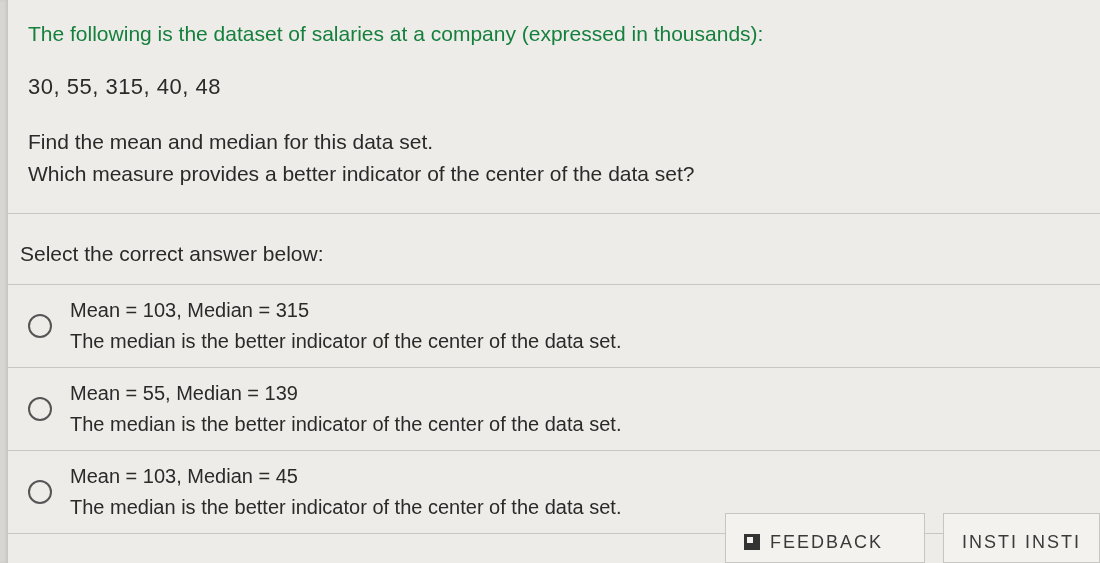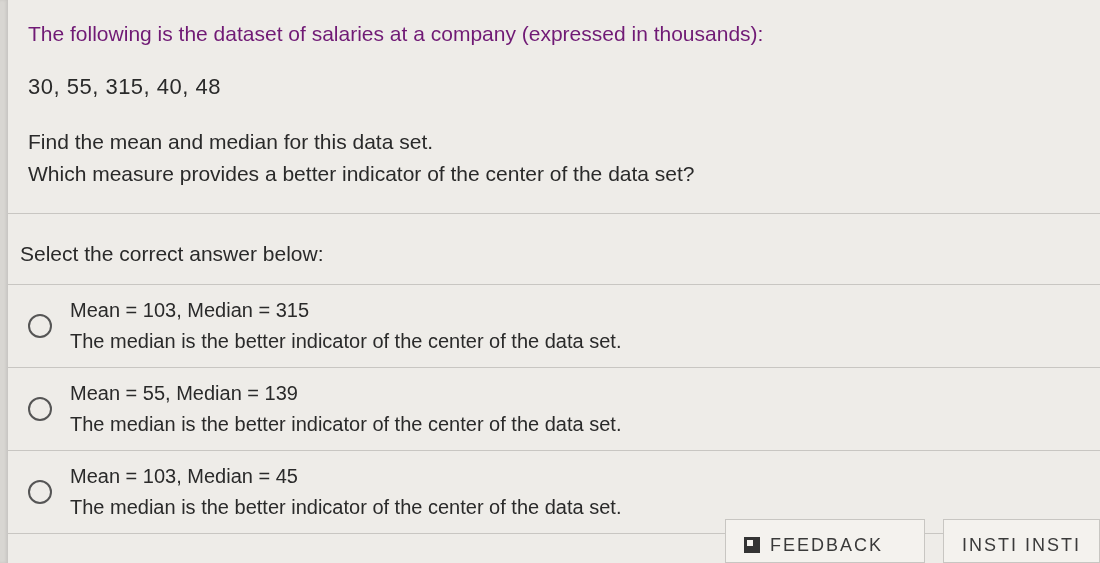--- a/index.html
+++ b/index.html
@@ -19,21 +19,21 @@
       background: #eeece8;
       width: 100%;
       height: 100%;
       position: relative;
     }
     .question-block {
       padding: 18px 28px 20px 28px;
     }
     .question-intro {
       font-size: 21px;
-      color: #701a75;
+      color: #15803d;
       line-height: 1.5;
       margin-bottom: 24px;
     }
     .dataset {
       font-size: 22px;
       color: #2a2a2a;
       margin-bottom: 26px;
       letter-spacing: 0.5px;
     }
     .question-task {
@@ -94,21 +94,21 @@
       background: #f4f2ee;
       border: 1px solid #c8c6c2;
       padding: 10px 18px 2px 18px;
       font-size: 18px;
       letter-spacing: 2px;
       color: #3a3a3a;
       display: flex;
       align-items: center;
       gap: 10px;
       cursor: pointer;
-      height: 44px;
+      height: 50px;
       overflow: hidden;
     }
     .btn-feedback {
       min-width: 200px;
     }
     .btn-more {
       min-width: 140px;
       clip-path: inset(0 0 0 0);
     }
     .flag-icon {

